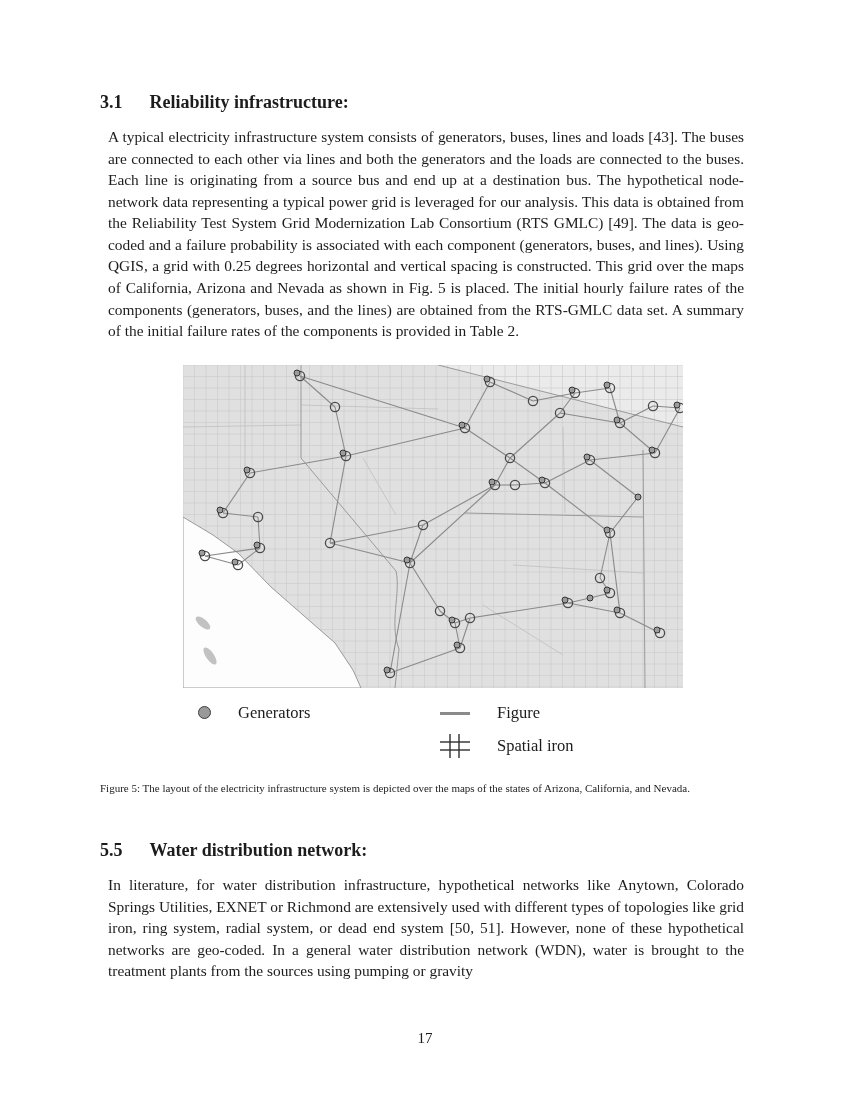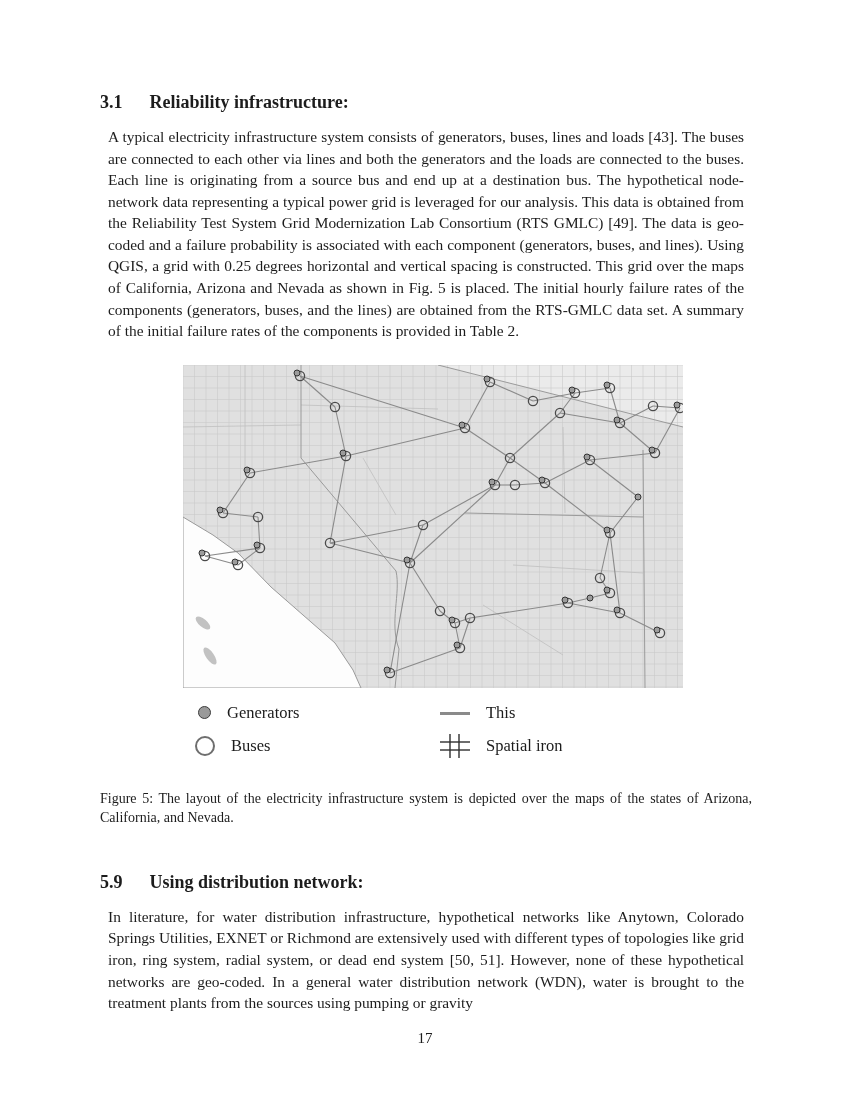--- a/index.html
+++ b/index.html
@@ -9,26 +9,26 @@
   }
   .content{position:absolute;left:100px;top:92px;width:652px;}
   .section-heading{display:flex;gap:27px;font-size:18px;font-weight:bold;margin:0 0 13px 0;}
   .body-text{font-size:15.4px;line-height:1.4;text-align:justify;margin:8px;}
   .figure-block{margin-top:23px;}
   .map-wrap{margin-left:83px;width:500px;height:323px;}
   .map-wrap svg{display:block;}
   .legend{margin-left:95px;margin-top:13px;width:480px;display:flex;}
   .legend-col{display:flex;flex-direction:column;gap:9px;}
   .legend-col.left{width:245px;}
-  .legend-row{display:flex;align-items:center;gap:16px;height:24px;}
+  .legend-row{display:flex;align-items:center;gap:27px;height:24px;}
   .legend-label{font-size:16.5px;}
   .icon-generator{width:13px;height:13px;border-radius:50%;background:#9a9a9a;border:1.6px solid #3d3d3d;box-sizing:border-box;margin-left:3px;}
   .icon-bus{width:20px;height:20px;border-radius:50%;background:transparent;border:2px solid #6e6e6e;box-sizing:border-box;}
   .icon-line{width:30px;height:2.6px;background:#8a8a8a;margin-top:2px;}
-  .caption{font-size:14px;line-height:1.4;text-align:justify;margin-top:31px;}
+  .caption{font-size:11px;line-height:1.4;text-align:justify;margin-top:23px;}
   .section2{margin-top:44px;}
   .page-number{position:absolute;left:0;right:0;top:1030px;text-align:center;font-size:15px;}
 </style>
 </head>
 <body>
 
 <div class="page">
   <div class="content">
 
     <h2 class="section-heading">
@@ -256,51 +256,47 @@
             <circle cx="240" cy="160" r="4.6" fill="none" stroke="#4a4a4a" stroke-width="1.3"></circle>
           </svg>
       </div>
 
       <div class="legend">
         <div class="legend-col left">
           <div class="legend-row">
             <span class="icon-generator"></span>
             <span class="legend-label">Generators</span>
           </div>
-          <div class="legend-row">
-            <span class="icon-bus"></span>
-            <span class="legend-label">Buses</span>
-          </div>
         </div>
         <div class="legend-col">
           <div class="legend-row">
             <span class="icon-line"></span>
-            <span class="legend-label">This</span>
+            <span class="legend-label">Figure</span>
           </div>
           <div class="legend-row">
             <svg width="30" height="24" viewBox="0 0 30 24">
               <g stroke="#2e2e2e" stroke-width="1.4" fill="none">
                 <line x1="0" y1="8" x2="30" y2="8"></line>
                 <line x1="0" y1="16" x2="30" y2="16"></line>
                 <line x1="10" y1="0" x2="10" y2="24"></line>
                 <line x1="19" y1="0" x2="19" y2="24"></line>
               </g>
             </svg>
             <span class="legend-label">Spatial iron</span>
           </div>
         </div>
       </div>
 
       <div class="caption">Figure 5: The layout of the electricity infrastructure system is depicted over the maps of the states of Arizona, California, and Nevada.</div>
     </div>
 
     <div class="section2">
       <h2 class="section-heading">
-        <span>5.9</span>
-        <span>Using distribution network:</span>
+        <span>5.5</span>
+        <span>Water distribution network:</span>
       </h2>
       <p class="body-text">In literature, for water distribution infrastructure, hypothetical networks like Anytown, Colorado Springs Utilities, EXNET or Richmond are extensively used with different types of topologies like grid iron, ring system, radial system, or dead end system [50, 51]. However, none of these hypothetical networks are geo-coded. In a general water distribution network (WDN), water is brought to the treatment plants from the sources using pumping or gravity</p>
     </div>
 
   </div>
 
   <div class="page-number">17</div>
 </div>
 
 </body></html>

